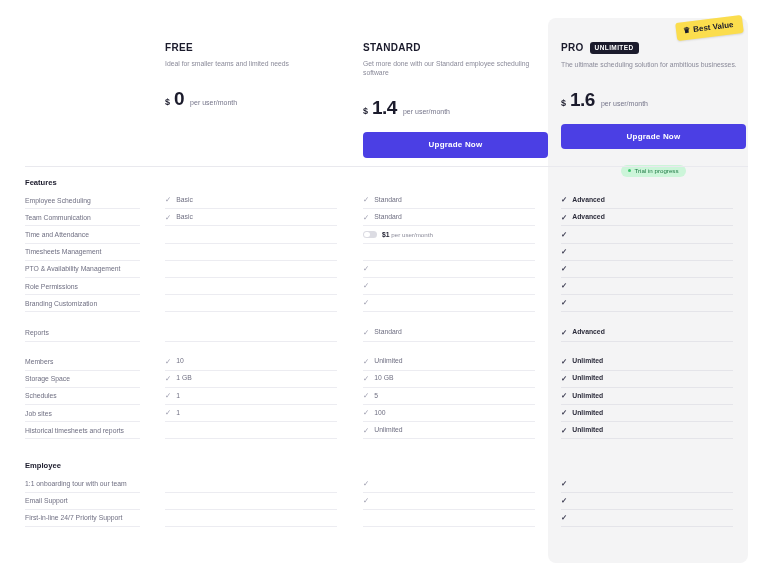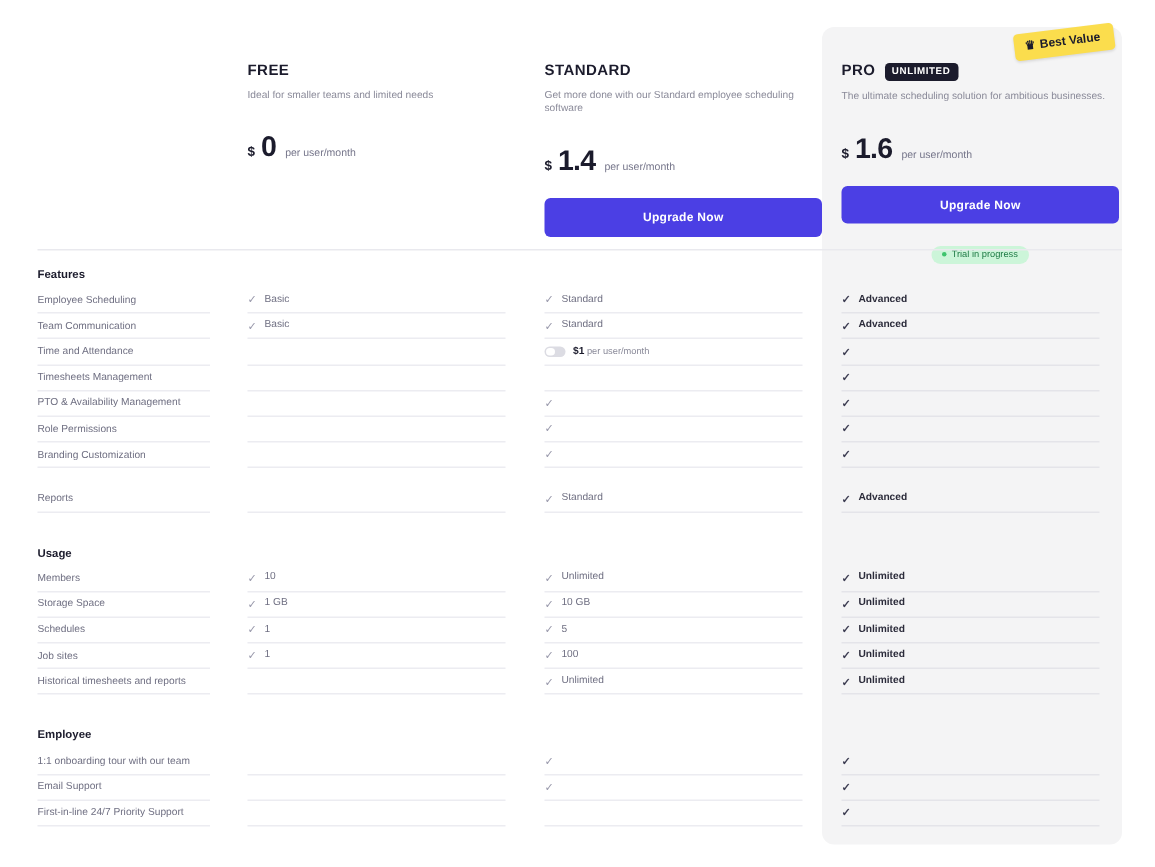--- a/index.html
+++ b/index.html
@@ -323,21 +323,20 @@
         <div class="cell std">
           <span class="chk">✓</span>
           <span class="val">Standard</span>
         </div>
         <div class="cell pro">
           <span class="chk">✓</span>
           <span class="val">Advanced</span>
         </div>
       </div>
       <div class="spacer"></div>
-      <div class="group-title">Usage</div>
       <div class="row">
         <div class="cell lbl">Members</div>
         <div class="cell free">
           <span class="chk">✓</span>
           <span class="val">10</span>
         </div>
         <div class="cell std">
           <span class="chk">✓</span>
           <span class="val">Unlimited</span>
         </div>

